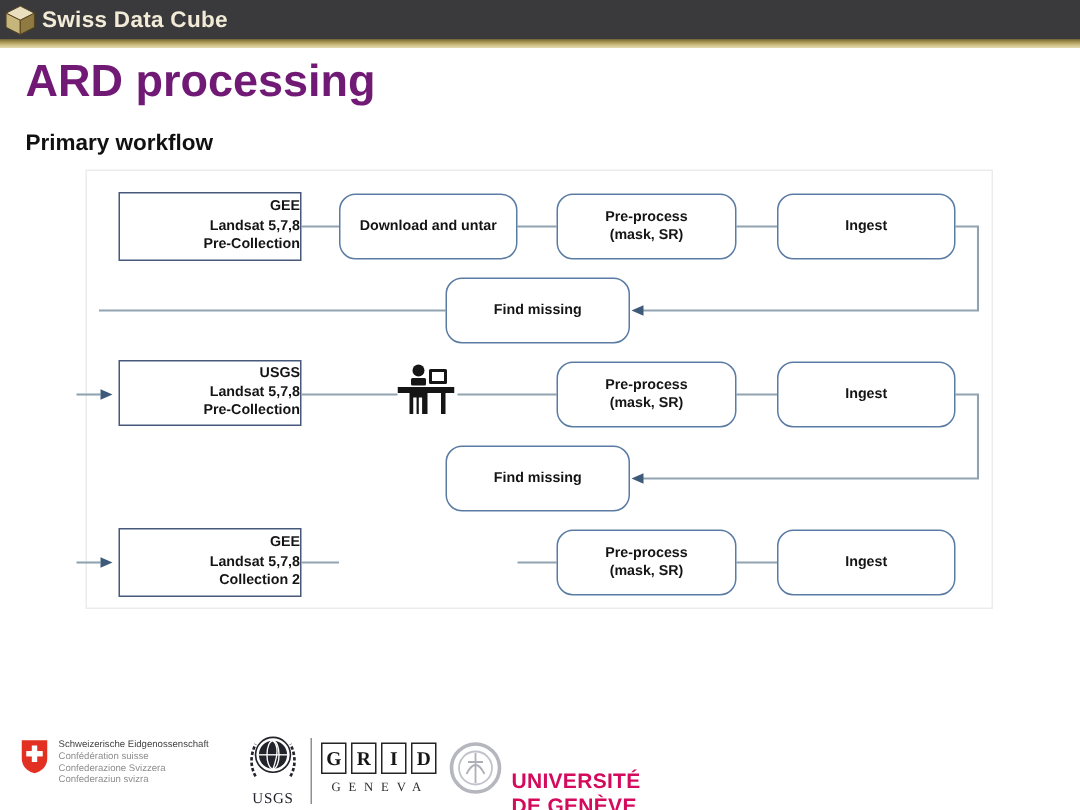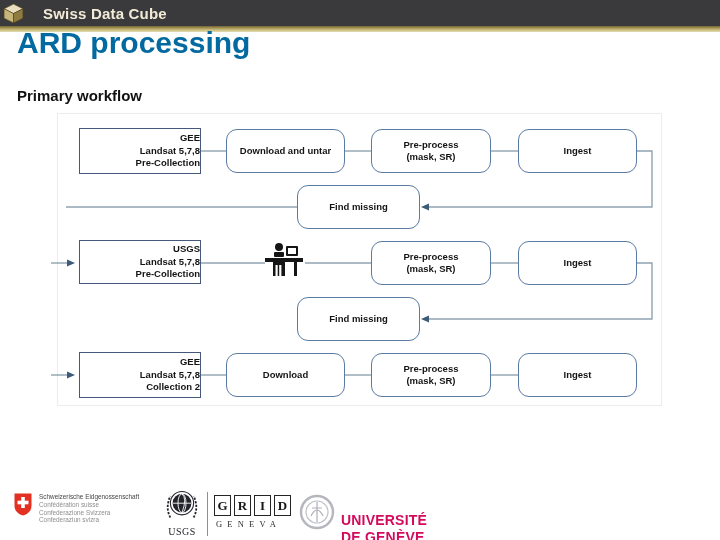--- a/index.html
+++ b/index.html
@@ -3,26 +3,26 @@
 <meta charset="utf-8">
 <style>
   html,body{margin:0;padding:0;background:#888;}
   .slide{position:relative;width:720px;height:540px;background:#fff;overflow:hidden;
          font-family:"Liberation Sans",sans-serif;}
 
   
   .topbar{position:absolute;left:0;top:0;width:720px;height:26px;background:#3a3a3c;
           display:flex;align-items:center;}
   .cube{margin-left:3px;}
-  .brand{color:#f2ebd7;font-size:15px;font-weight:bold;margin-left:19px;letter-spacing:.2px;}
+  .brand{color:#f2ebd7;font-size:15px;font-weight:bold;margin-left:4px;letter-spacing:.2px;}
   .goldline{position:absolute;left:0;top:26px;width:720px;height:6px;
             background:linear-gradient(180deg,#6f6336 0%,#a89753 35%,#cfc289 70%,#e4dab2 100%);}
 
   
-  .title{position:absolute;left:17px;top:26px;font-size:30px;font-weight:bold;color:#0369a1;}
+  .title{position:absolute;left:17px;top:38px;font-size:30px;font-weight:bold;color:#701a75;}
   .subtitle{position:absolute;left:17px;top:87px;font-size:15px;font-weight:bold;color:#111;}
 
   
   .diagram{position:absolute;left:57px;top:113px;width:603px;height:291px;background:#fff;
            border:1px solid #ececec;}
   .wires{position:absolute;left:0;top:0;overflow:visible;}
   .box{position:absolute;background:#fff;display:flex;flex-direction:column;align-items:center;
        justify-content:center;text-align:center;font-weight:bold;font-size:9.5px;line-height:1.3;
        color:#141414;box-sizing:border-box;}
   .sharp{border:1.4px solid #46597c;align-items:flex-end;}
@@ -35,21 +35,21 @@
   .swiss-text .l1{color:#454545;}
   .swiss-text .ln{color:#8e8e8e;}
   .unep{position:absolute;left:160px;top:488px;width:44px;text-align:center;}
   .unep .lbl{font-family:"Liberation Serif",serif;font-size:10px;color:#23232b;margin-top:0px;letter-spacing:.5px;}
   .fdivider{position:absolute;left:207px;top:492px;width:1px;height:44px;background:#8f8f8f;}
   .gridblk{position:absolute;left:214px;top:495px;}
   .gridrow{display:flex;gap:3px;}
   .gridcell{width:15px;height:19px;border:1.3px solid #242424;display:flex;align-items:center;
             justify-content:center;font-family:"Liberation Serif",serif;font-size:13px;
             font-weight:600;color:#161616;}
-  .geneva{margin-top:3px;text-align:left;font-family:"Liberation Serif",serif;font-size:8.5px;
+  .geneva{margin-top:3px;text-align:center;font-family:"Liberation Serif",serif;font-size:8.5px;
           letter-spacing:5.2px;color:#2e2e2e;padding-left:2px;}
   .seal{position:absolute;left:299px;top:494px;}
   .unige{position:absolute;left:341px;top:496px;font-size:14px;font-weight:bold;line-height:17px;
          letter-spacing:.2px;margin-top:16px;}
 </style>
 </head>
 <body>
 
 <div class="slide">
 
@@ -146,23 +146,20 @@
     </div>
     <div class="box round" style="left:239px;top:183px;width:123px;height:44px">
       <div>Find missing</div>
     </div>
 
     <div class="box sharp" style="left:21px;top:238px;width:122px;height:46px">
       <div>GEE</div>
       <div>Landsat 5,7,8</div>
       <div>Collection 2</div>
     </div>
-    <div class="box round" style="left:168px;top:239px;width:119px;height:44px">
-      <div>Download</div>
-    </div>
     <div class="box round" style="left:313px;top:239px;width:120px;height:44px">
       <div>Pre-process</div>
       <div>(mask, SR)</div>
     </div>
     <div class="box round" style="left:460px;top:239px;width:119px;height:44px">
       <div>Ingest</div>
     </div>
   </div>
 
   <svg class="swiss-shield" width="20" height="24" viewBox="0 0 20 24">

